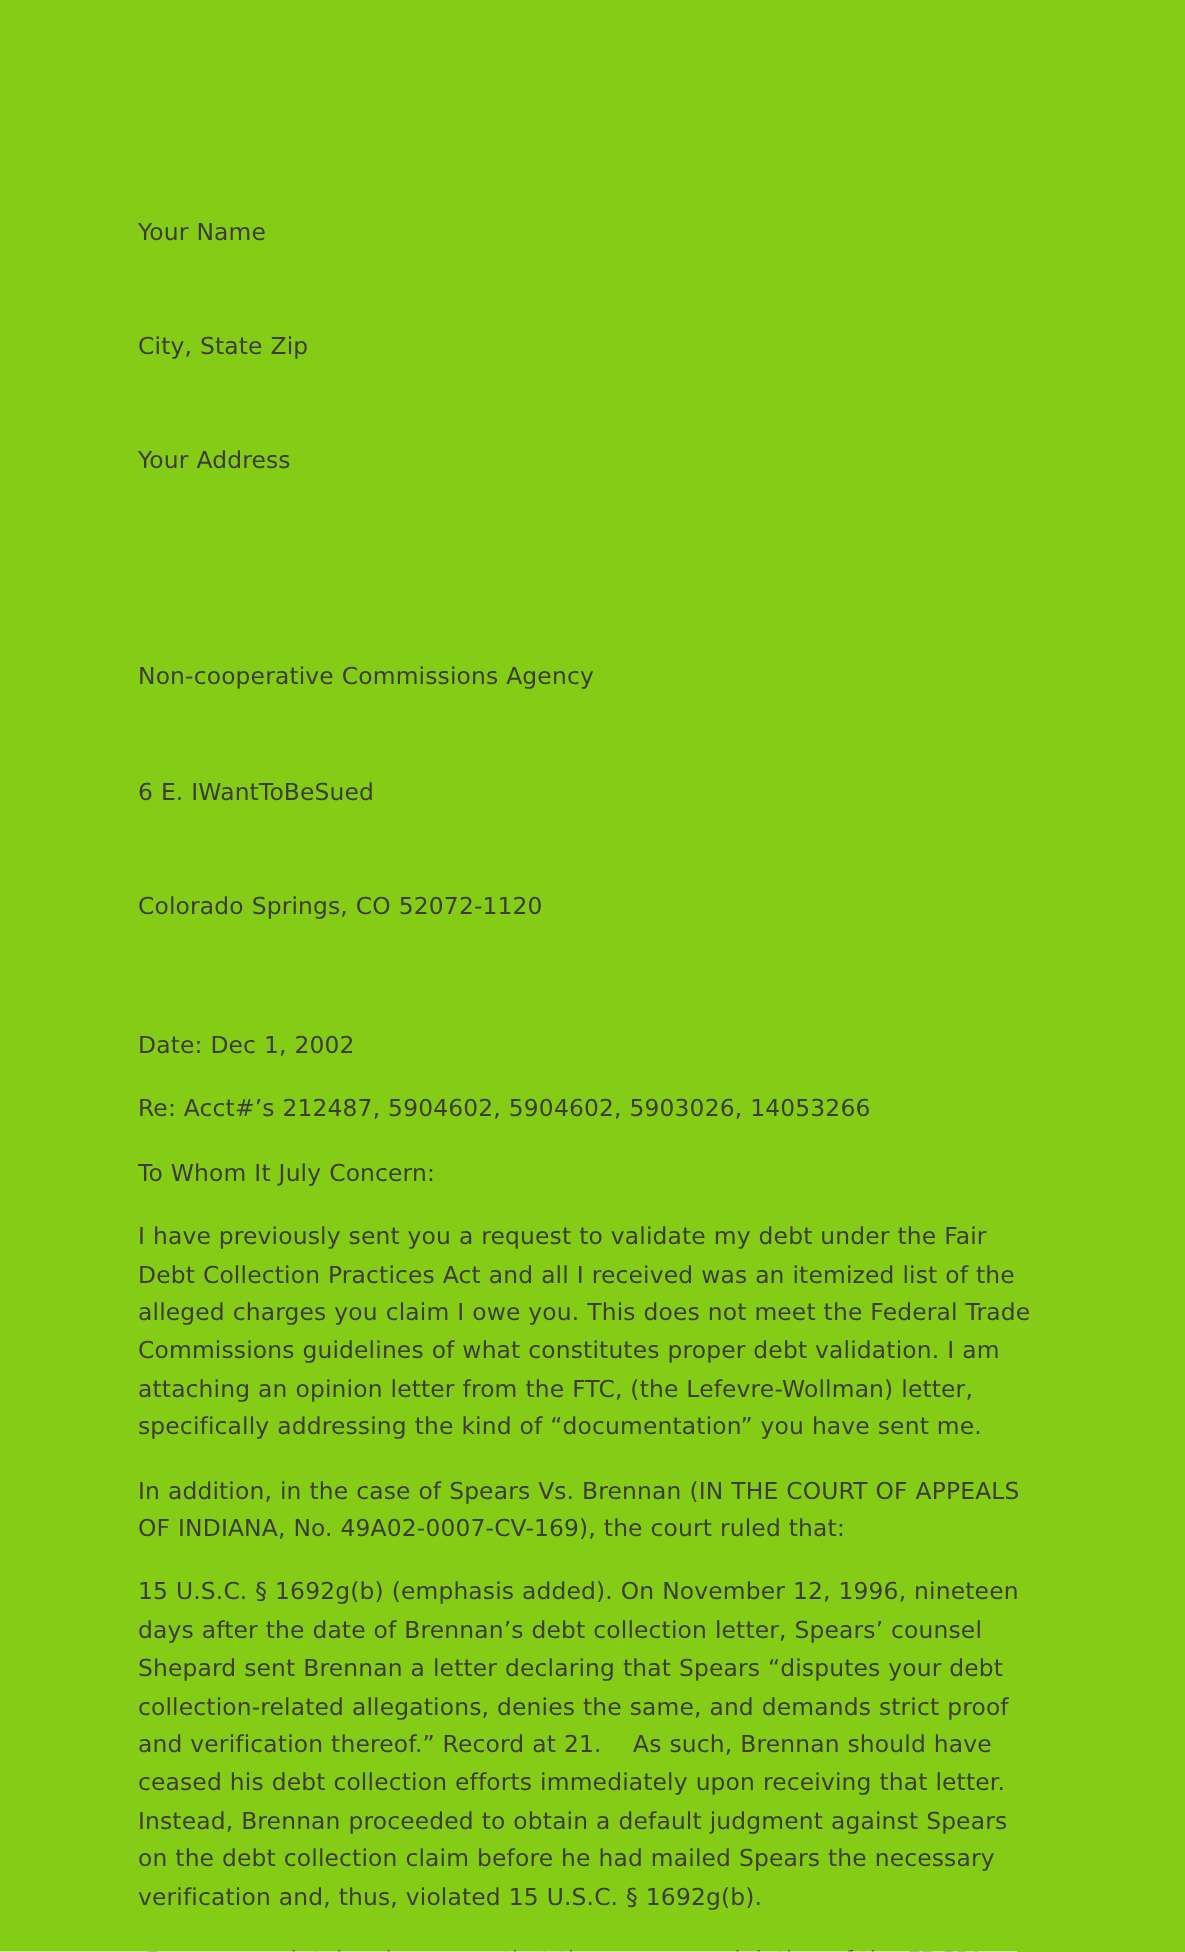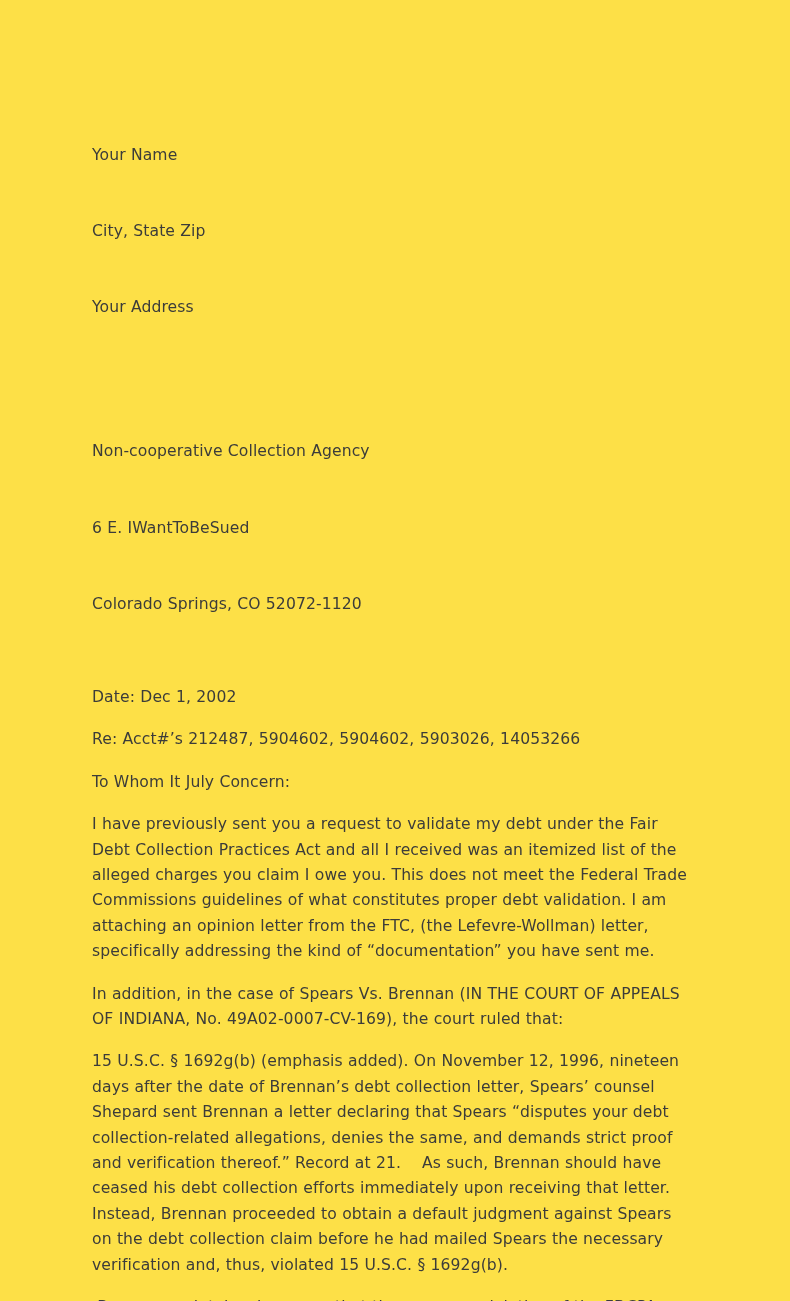--- a/index.html
+++ b/index.html
@@ -8,21 +8,21 @@
     padding: 0;
     background: #ffffff;
   }
   body {
     font-family: "DejaVu Sans", "Liberation Sans", sans-serif;
   }
   .page {
     position: relative;
     width: 790px;
     height: 1301px;
-    background: #fde047;
+    background: #84cc16;
     overflow: hidden;
     box-sizing: border-box;
   }
   .letter-body {
     position: absolute;
     left: 92px;
     top: 92px;
     width: 596px;
   }
   .block {
@@ -54,21 +54,21 @@
 <div class="page">
   <div class="letter-body">
 
     <div class="block addr-block">
       <span class="line">Your Name</span>
       <span class="line">City, State Zip</span>
       <span class="line">Your Address</span>
     </div>
 
     <div class="block addr-block">
-      <span class="line">Non-cooperative Collection Agency</span>
+      <span class="line">Non-cooperative Commissions Agency</span>
       <span class="line">6 E. IWantToBeSued</span>
       <span class="line">Colorado Springs, CO 52072-1120</span>
     </div>
 
     <p class="block tight">Date: Dec 1, 2002</p>
 
     <p class="block tight">Re: Acct#’s 212487, 5904602, 5904602, 5903026, 14053266</p>
 
     <p class="block tight">To Whom It July Concern:</p>
 

